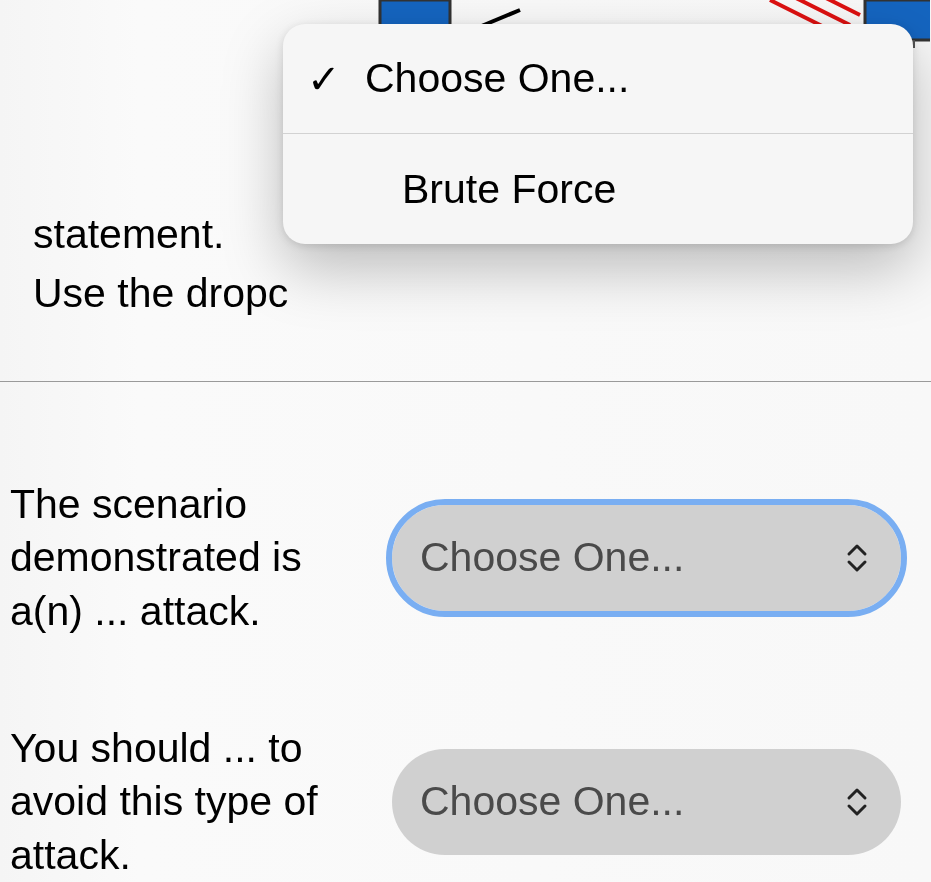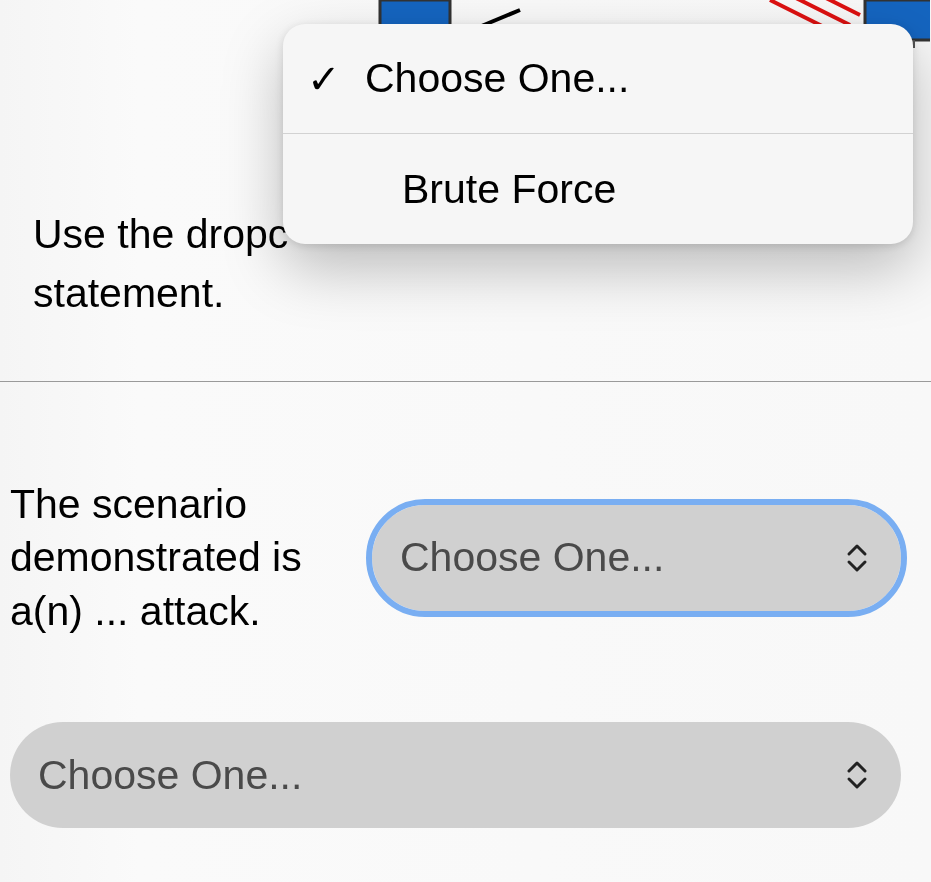--- a/index.html
+++ b/index.html
@@ -43,21 +43,21 @@
     height: 1px;
     background: #9a9a9a;
   }
 
   .row {
     position: absolute;
     left: 10px;
     right: 30px;
     display: flex;
     align-items: center;
-    gap: 22px;
+    gap: 42px;
   }
   .row1 { top: 478px; }
   .row2 { top: 722px; }
 
   .prompt {
     width: 340px;
     font-size: 41px;
     line-height: 1.3;
     color: #000;
   }
@@ -139,40 +139,41 @@
     <line x1="240" y1="10" x2="180" y2="35" stroke="#000" stroke-width="4"></line>
     <polygon points="178,36 192,24 196,40" fill="#000"></polygon>
 
     <line x1="490" y1="0" x2="560" y2="35" stroke="#d11" stroke-width="4"></line>
     <line x1="500" y1="-10" x2="570" y2="25" stroke="#d11" stroke-width="4"></line>
     <line x1="510" y1="-20" x2="580" y2="15" stroke="#d11" stroke-width="4"></line>
   </svg>
 </div>
 
 <div class="instruction">
+  <div>statement.</div>
   <div>Use the dropc</div>
-  <div>statement.</div>
 </div>
 
 <div class="divider"></div>
 
 <div class="row row1">
   <div class="prompt">The scenario demonstrated is a(n) ... attack.</div>
   <div class="select-pill focused">
     <span class="label">Choose One...</span>
     <span class="updown">
       <svg width="24" height="32" viewBox="0 0 24 32">
           <path d="M4 12 L12 4 L20 12" fill="none" stroke="#222" stroke-width="3" stroke-linecap="round" stroke-linejoin="round"></path>
           <path d="M4 20 L12 28 L20 20" fill="none" stroke="#222" stroke-width="3" stroke-linecap="round" stroke-linejoin="round"></path>
         </svg>
     </span>
   </div>
 </div>
 
 <div class="row row2">
+  <div class="prompt">You should ... to avoid this type of attack.</div>
   <div class="select-pill">
     <span class="label">Choose One...</span>
     <span class="updown">
       <svg width="24" height="32" viewBox="0 0 24 32">
           <path d="M4 12 L12 4 L20 12" fill="none" stroke="#222" stroke-width="3" stroke-linecap="round" stroke-linejoin="round"></path>
           <path d="M4 20 L12 28 L20 20" fill="none" stroke="#222" stroke-width="3" stroke-linecap="round" stroke-linejoin="round"></path>
         </svg>
     </span>
   </div>
 </div>

